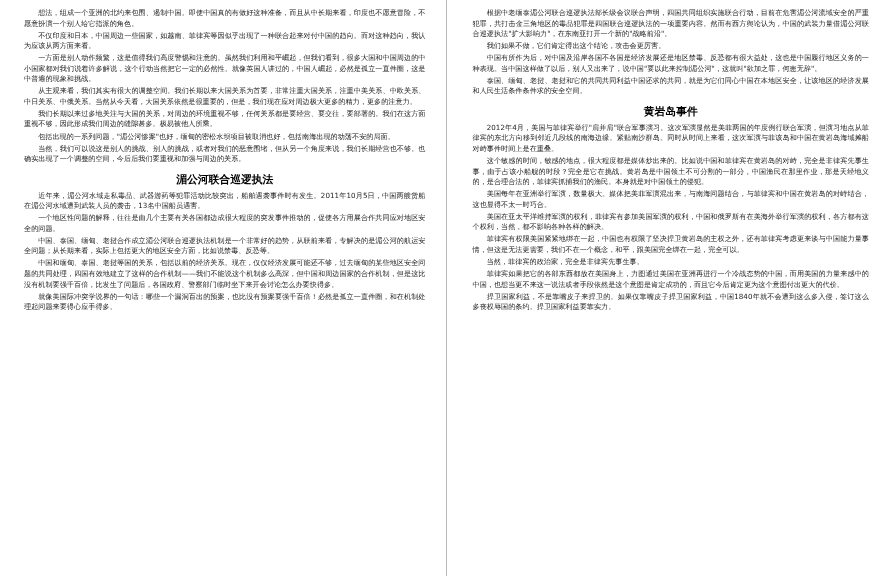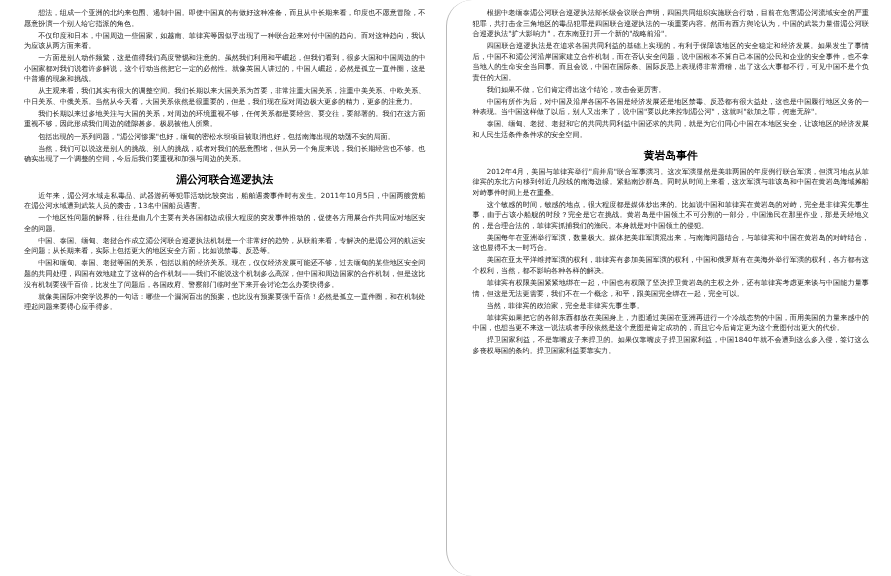--- a/index.html
+++ b/index.html
@@ -30,21 +30,20 @@
     overflow: hidden;
   }
   .col-left {
     padding-left: 24px;
     padding-right: 20px;
   }
   .col-right {
     padding-left: 26px;
     padding-right: 22px;
     border-left: 1px solid #b9b9b9;
-    border-radius: 26px;
   }
   p.para {
     margin: 0 0 1.5px 0;
     font-size: 7.1px;
     line-height: 10.55px;
     text-align: justify;
     text-indent: 2em;
     font-family: "DejaVu Sans", "Liberation Sans", sans-serif;
     letter-spacing: 0.05px;
     color: #1a1a1a;
@@ -73,21 +72,20 @@
     <p class="para">当然，我们可以说这是别人的挑战、别人的挑战，或者对我们的恶意围堵，但从另一个角度来说，我们长期经营也不够。也确实出现了一个调整的空间，今后后我们要重视和加强与周边的关系。</p>
     <h2 class="section-heading">湄公河联合巡逻执法</h2>
     <p class="para">近年来，湄公河水域走私毒品、武器游药等犯罪活动比较突出，船舶遇袭事件时有发生。2011年10月5日，中国两艘货船在湄公河水域遭到武装人员的袭击，13名中国船员遇害。</p>
     <p class="para">一个地区性问题的解释，往往是由几个主要有关各国都边成很大程度的突发事件推动的，促使各方用展合作共同应对地区安全的问题。</p>
     <p class="para">中国、泰国、缅甸、老挝合作成立湄公河联合巡逻执法机制是一个非常好的趋势，从联前来看，专解决的是湄公河的航运安全问题；从长期来看，实际上包括更大的地区安全方面，比如说禁毒、反恐等。</p>
     <p class="para">中国和缅甸、泰国、老挝等国的关系，包括以前的经济关系。现在，仅仅经济发展可能还不够，过去缅甸的某些地区安全问题的共同处理，四国有效地建立了这样的合作机制——我们不能说这个机制多么高深，但中国和周边国家的合作机制，但是这比没有机制要强千百倍，比发生了问题后，各国政府、警察部门临时坐下来开会讨论怎么办要快得多。</p>
     <p class="para">就像美国际冲突学说界的一句话：哪些一个漏洞百出的预案，也比没有预案要强千百倍！必然是孤立一直件圈，和在机制处理起问题来要得心应手得多。</p>
   </div>
   <div class="column col-right">
     <p class="para">根据中老缅泰湄公河联合巡逻执法部长级会议联合声明，四国共同组织实施联合行动，目前在危害湄公河流域安全的严重犯罪，共打击金三角地区的毒品犯罪是四国联合巡逻执法的一项重要内容。然而有西方舆论认为，中国的武装力量借湄公河联合巡逻执法"扩大影响力"，在东南亚打开一个新的"战略前沿"。</p>
-    <p class="para">四国联合巡逻执法是在追求各国共同利益的基础上实现的，有利于保障该地区的安全稳定和经济发展。如果发生了事情后，中国不和湄公河沿岸国家建立合作机制，而在否认安全问题，说中国根本不算自己本国的公民和企业的安全事件，也不拿当地人的生命安全当回事。而且会说，中国在国际条、国际反恐上表现得非常滑稽，出了这么大事都不行，可见中国不是个负责任的大国。</p>
     <p class="para">我们如果不做，它们肯定得出这个结论，攻击会更厉害。</p>
     <p class="para">中国有所作为后，对中国及沿岸各国不各国是经济发展还是地区禁毒、反恐都有很大益处，这也是中国履行地区义务的一种表现。当中国这样做了以后，别人又出来了，说中国"要以此来控制湄公河"，这就叫"欲加之罪，何患无辞"。</p>
     <p class="para">泰国、缅甸、老挝、老挝和它的共同共同利益中国还求的共同，就是为它们同心中国在本地区安全，让该地区的经济发展和人民生活条件条件求的安全空间。</p>
     <h2 class="section-heading">黄岩岛事件</h2>
     <p class="para">2012年4月，美国与菲律宾举行"肩并肩"联合军事演习。这次军演显然是美菲两国的年度例行联合军演，但演习地点从菲律宾的东北方向移到邻近几段线的南海边缘。紧贴南沙群岛。同时从时间上来看，这次军演与菲该岛和中国在黄岩岛海域摊船对峙事件时间上是在重叠。</p>
     <p class="para">这个敏感的时间，敏感的地点，很大程度都是媒体炒出来的。比如说中国和菲律宾在黄岩岛的对峙，完全是非律宾先事生事，由于占该小船舰的时段？完全是它在挑战。黄岩岛是中国领土不可分割的一部分，中国渔民在那里作业，那是天经地义的，是合理合法的，菲律宾抓捕我们的渔民。本身就是对中国领土的侵犯。</p>
     <p class="para">美国每年在亚洲举行军演，数量极大。媒体把美菲军演混出来，与南海问题结合，与菲律宾和中国在黄岩岛的对峙结合，这也显得不太一时巧合。</p>
     <p class="para">美国在亚太平洋维持军演的权利，菲律宾有参加美国军演的权利，中国和俄罗斯有在美海外举行军演的权利，各方都有这个权利，当然，都不影响各种各样的解决。</p>
     <p class="para">菲律宾有权限美国紧紧地绑在一起，中国也有权限了坚决捍卫黄岩岛的主权之外，还有菲律宾考虑更来谈与中国能力量事情，但这是无法更需要，我们不在一个概念，和平，跟美国完全绑在一起，完全可以。</p>
     <p class="para">当然，菲律宾的政治家，完全是非律宾先事生事。</p>

